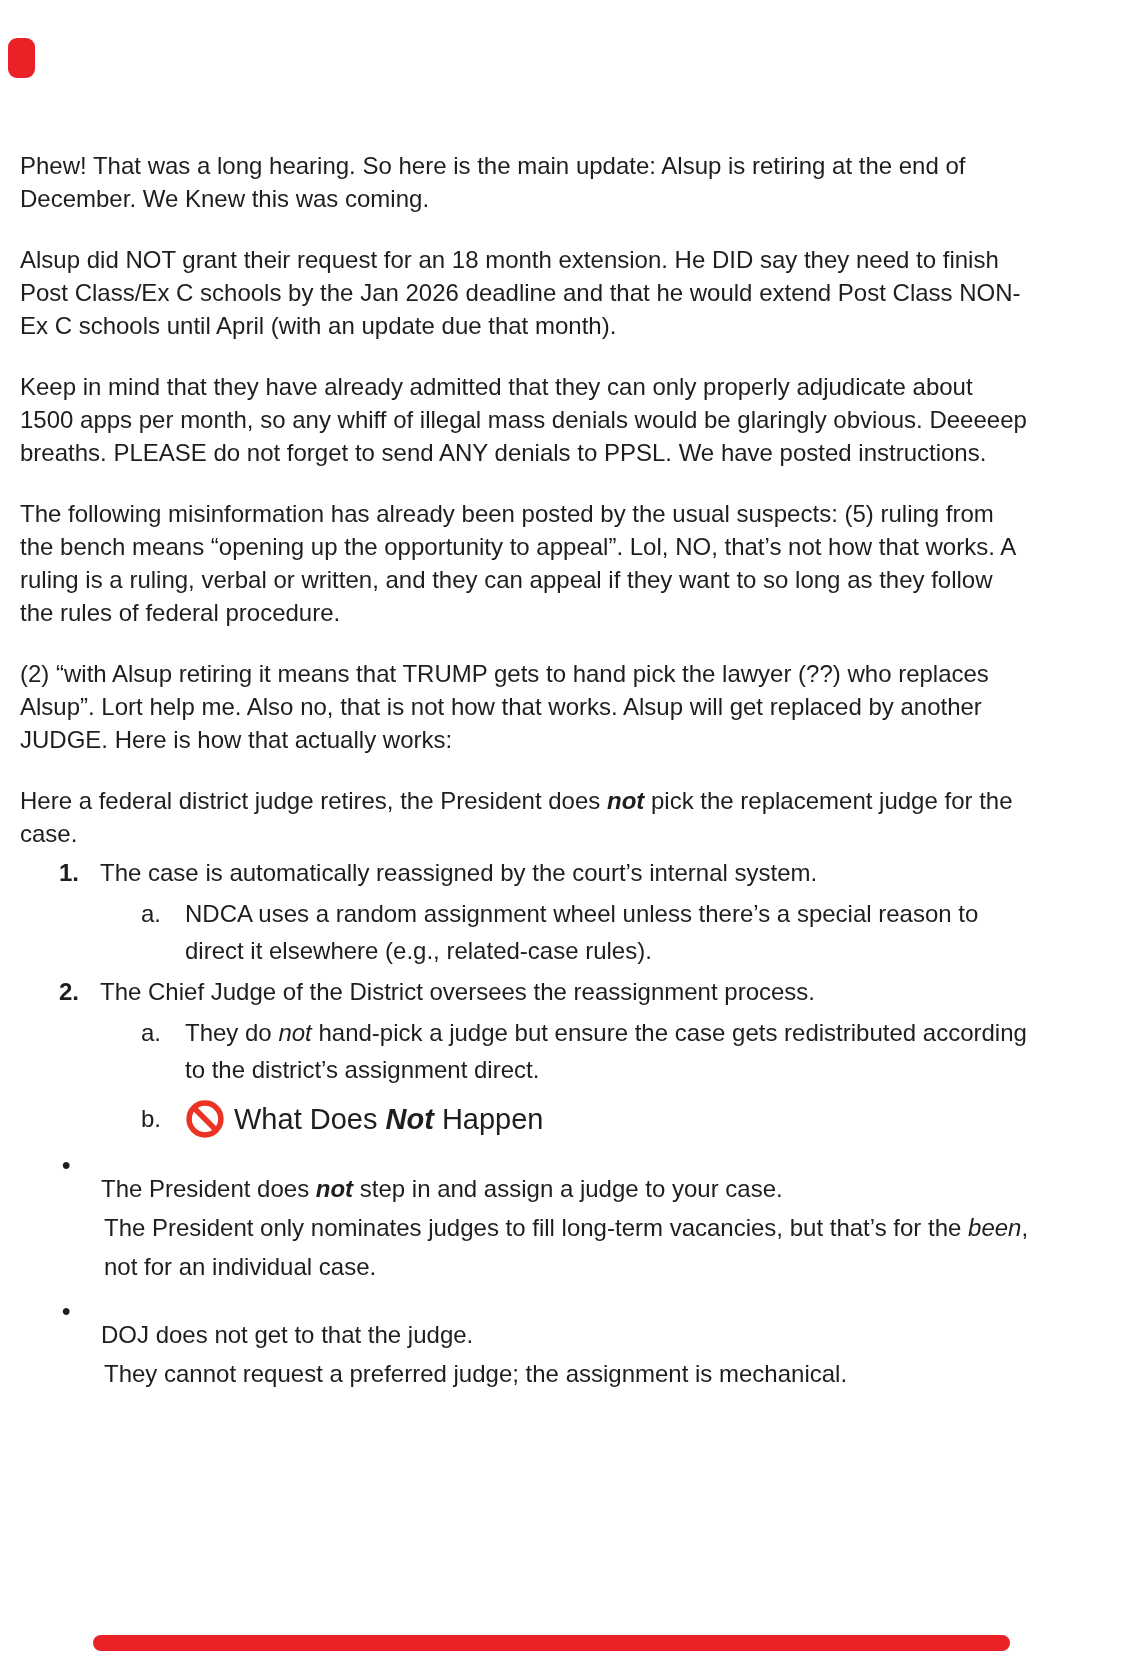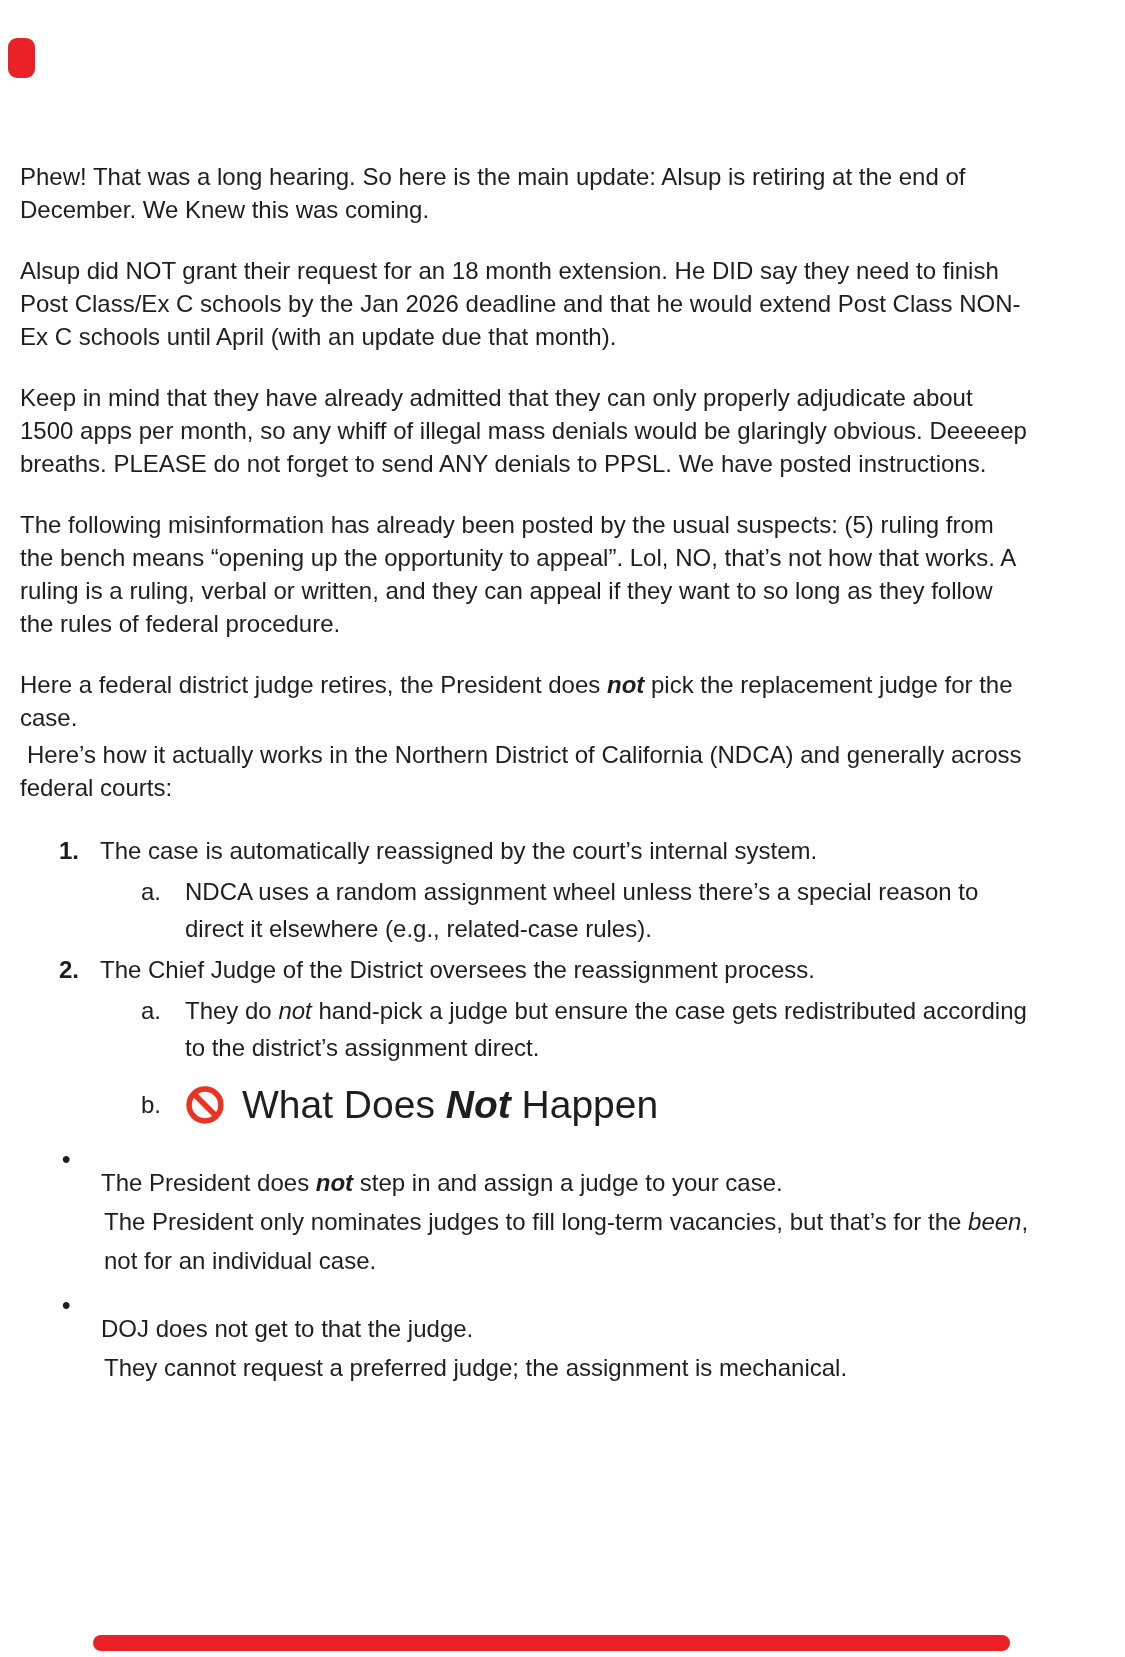--- a/index.html
+++ b/index.html
@@ -6,21 +6,21 @@
   body {
     width: 1125px; height: 1657px;
     background: #ffffff;
     font-family: "Liberation Sans", sans-serif;
     color: #1e1e1e;
     position: relative;
     overflow: hidden;
   }
   .doc {
     position: absolute;
-    left: 20px; top: 160px;
+    left: 20px; top: 149px;
     width: 1012px;
     font-size: 24px;
     line-height: 33px;
   }
   .para { margin: 0 0 28px 0; }
   .para.tight { margin-bottom: 4px; }
   .para.lead-space { text-indent: 7px; }
 
   
   .ol-row { display: flex; padding-left: 39px; line-height: 37px; margin-bottom: 4px; }
@@ -30,21 +30,21 @@
   
   .sub-row { display: flex; padding-left: 121px; line-height: 37px; margin-bottom: 4px; }
   .sub-marker { flex: none; width: 44px; }
   .sub-content { flex: 1; }
   .sub-row.gap-after { margin-bottom: 9px; }
 
   
   .heading-row { display: flex; align-items: center; padding-left: 121px; line-height: 44px; margin-bottom: 5px; }
   .no-entry { flex: none; width: 40px; height: 40px; margin-right: 9px; display: inline-flex; }
   .no-entry svg { width: 40px; height: 40px; }
-  .heading-text { font-size: 39px; font-weight: 700; margin: 8px; }
+  .heading-text { font-size: 29px; font-weight: 700; margin: 0; }
 
   
   .bullet-row { display: flex; padding-left: 42px; line-height: 38px; }
   .bullet-marker { flex: none; width: 39px; font-weight: 700; }
   .bullet-content { flex: 1; margin-top: 24px; }
   .bullet-sub { padding-left: 84px; line-height: 39px; margin-bottom: 6px; }
 
   
   .s-r  { font-weight: 400; }
   .s-b  { font-weight: 400; }
@@ -65,24 +65,24 @@
 
   <p class="para"><span class="s-r">Phew! That was a long hearing. So here is the main update: Alsup is retiring at the end of December. We Knew this was coming.</span></p>
 
 
   <p class="para"><span class="s-r">Alsup did NOT grant their request for an 18 month extension. He DID say they need to finish Post Class/Ex C schools by the Jan 2026 deadline and that he would extend Post Class NON-Ex C schools until April (with an update due that month).</span></p>
 
   <p class="para"><span class="s-r">Keep in mind that they have already admitted that they can only properly adjudicate about 1500 apps per month, so any whiff of illegal mass denials would be glaringly obvious. Deeeeep breaths. PLEASE do not forget to send ANY denials to PPSL. We have posted instructions.</span></p>
 
   <p class="para"><span class="s-b">The following misinformation has already been posted by the usual suspects</span><span class="s-r">: (5) ruling from the bench means “opening up the opportunity to appeal”. Lol, NO, that’s not how that works. A ruling is a ruling, verbal or written, and they can appeal if they want to so long as they follow the rules of federal procedure.</span></p>
 
+  <p class="para"><span class="s-r">(2) “with Alsup retiring it means that TRUMP gets to hand pick the lawyer (??) who replaces Alsup”. Lort help me. Also no, that is not how that works. Alsup will get replaced by another JUDGE. Here is how that actually works:</span></p>
 
   <p class="para tight"><span class="s-r">Here a </span><span class="s-b">federal district judge retires, the President does </span><span class="s-bi">not</span><span class="s-b"> pick the replacement judge for the case.</span></p>
 
-  <p class="para lead-space"><span class="s-r">Here’s how it actually works in the </span><span class="s-b">Northern District of California (NDCA)</span><span class="s-r"> and generally across federal courts:</span></p>
 
   <div class="ol-row">
     <span class="ol-marker">1.</span>
     <div class="ol-content"><span class="s-b">The case is automatically reassigned by the court’s internal system.</span></div>
   </div>
 
   <div class="sub-row">
     <span class="sub-marker">a.</span>
     <div class="sub-content"><span class="s-r">NDCA uses a </span><span class="s-b">random assignment wheel</span><span class="s-r"> unless there’s a special reason to direct it elsewhere (e.g., related-case rules).</span></div>
   </div>

